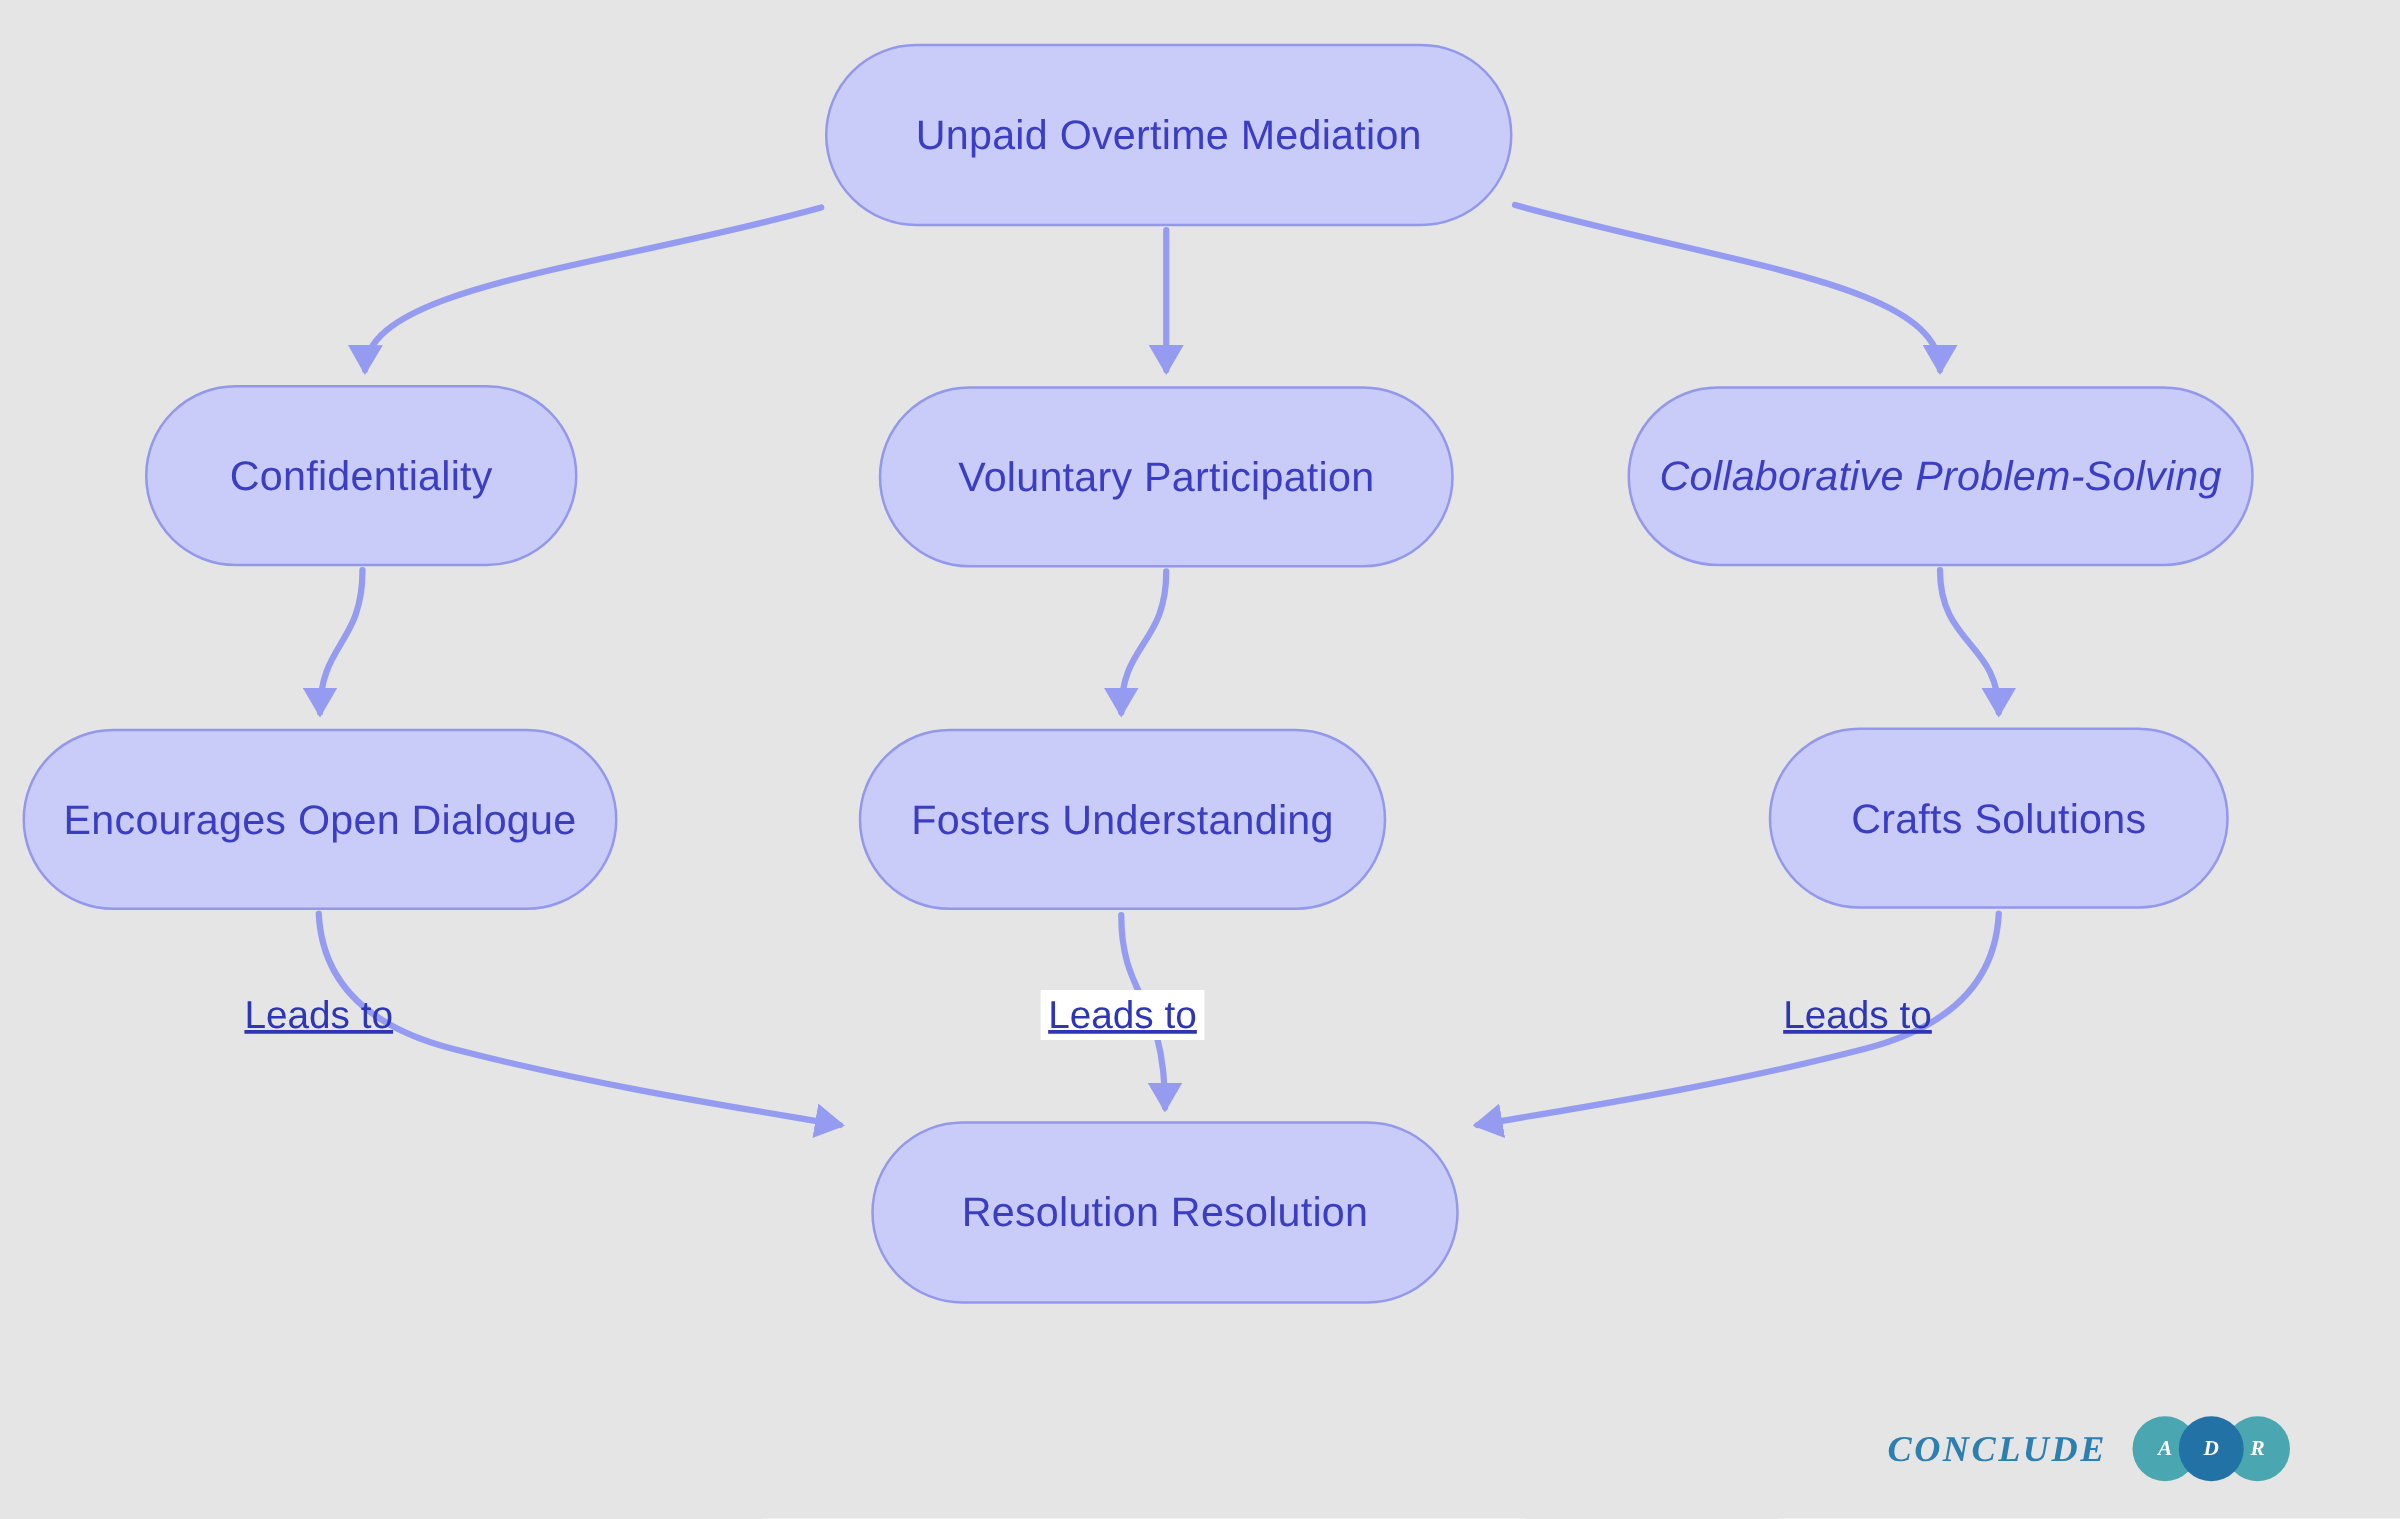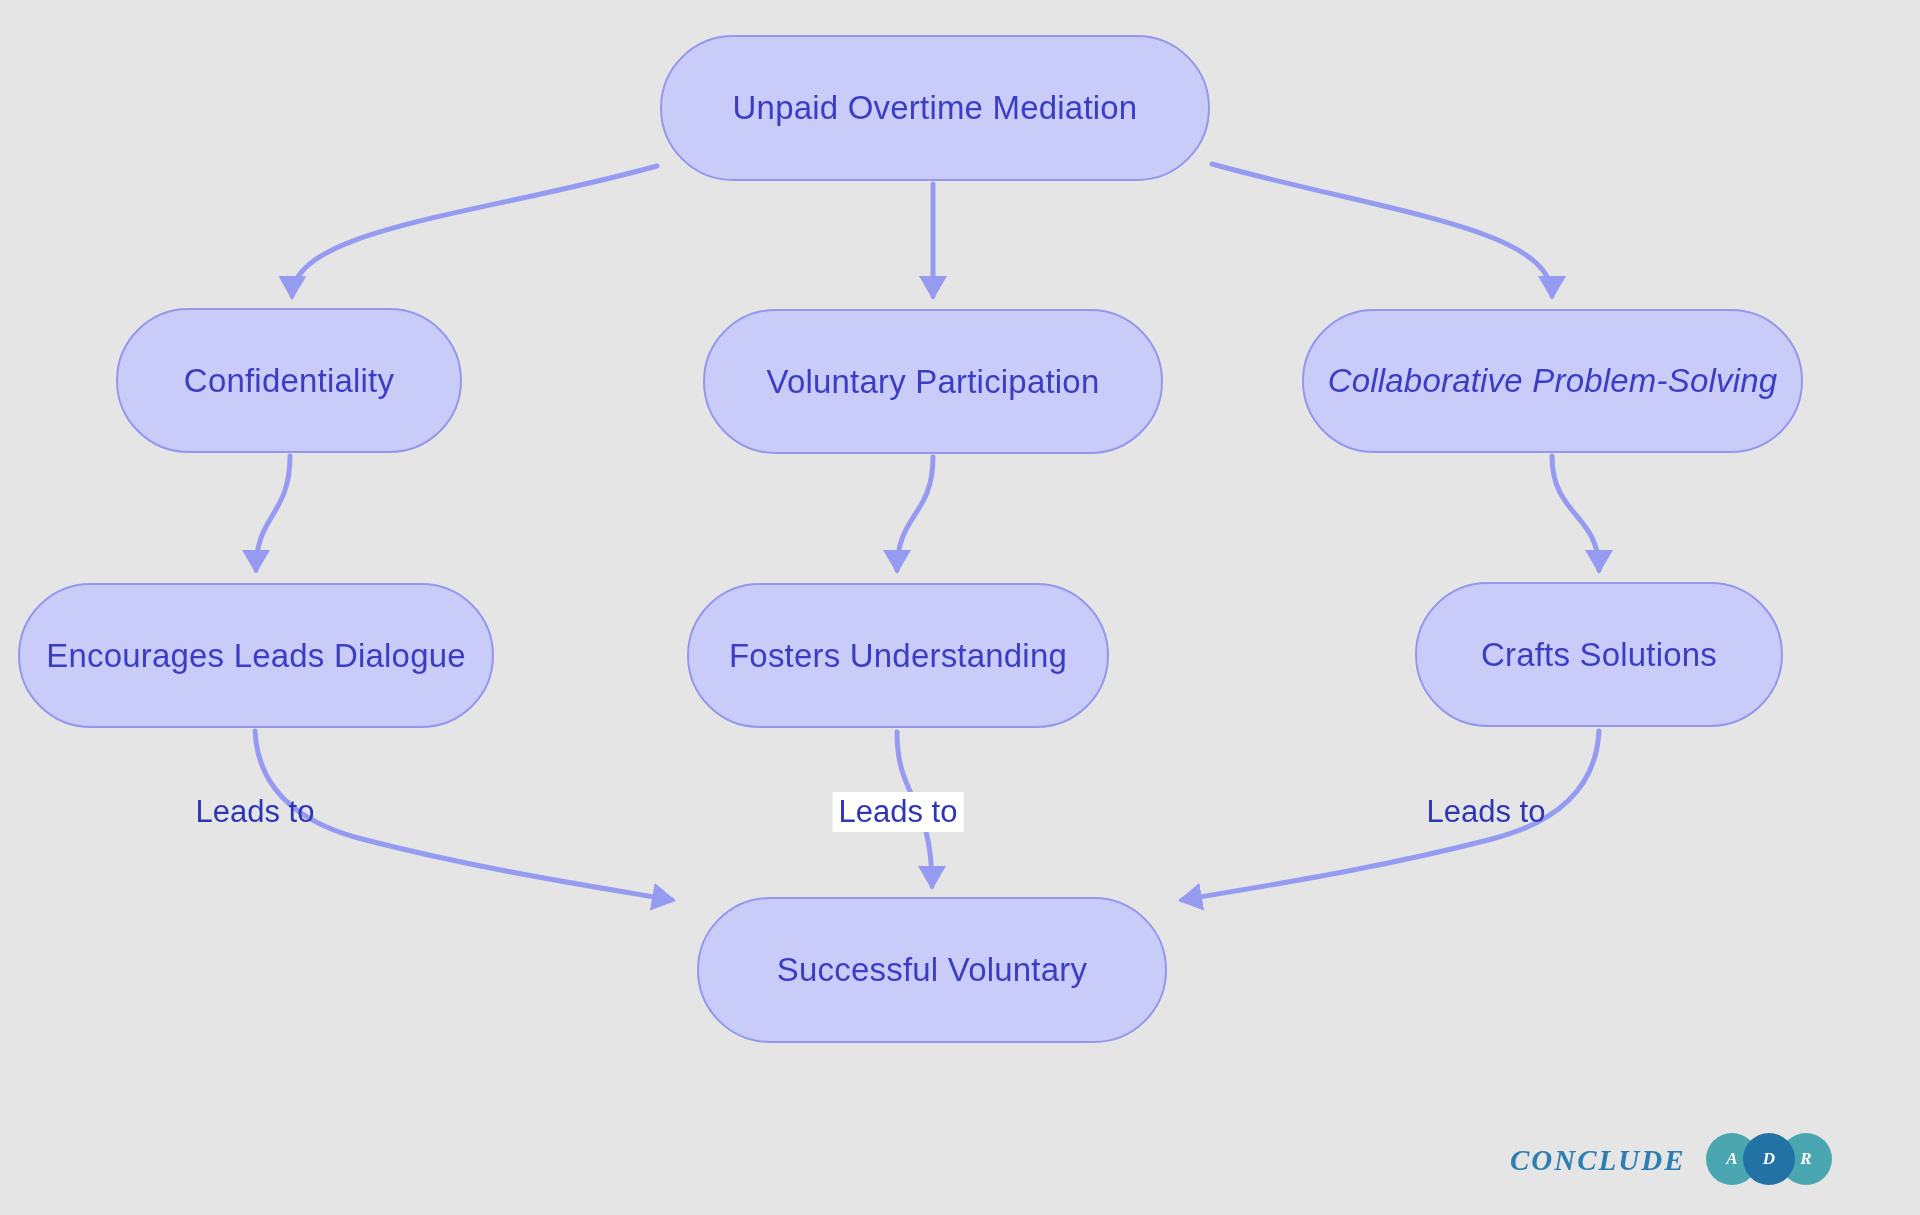--- a/index.html
+++ b/index.html
@@ -30,20 +30,21 @@
     letter-spacing: 0.2px;
     white-space: nowrap;
     text-align: center;
   }
   .edge-label {
     position: absolute;
     transform: translate(-50%, -50%);
     color: #2e36b4;
     font-size: 31px;
     white-space: nowrap;
+    text-decoration: underline;
   }
   .edge-label.boxed {
     background: #ffffff;
     padding: 2px 6px;
   }
   #logo {
     position: absolute;
     left: 1510px;
     top: 1132px;
     width: 340px;
@@ -106,27 +107,27 @@
   </svg>
 
   <div class="node" style="left:660px; top:35px; width:550px; height:146px;">Unpaid Overtime Mediation</div>
 
   <div class="node" style="left:116px; top:308px; width:346px; height:145px;">Confidentiality</div>
 
   <div class="node" style="left:703px; top:309px; width:460px; height:145px;">Voluntary Participation</div>
 
   <div class="node" style="left:1302px; top:309px; width:501px; height:144px;font-style:italic;">Collaborative Problem-Solving</div>
 
-  <div class="node" style="left:18px; top:583px; width:476px; height:145px;">Encourages Leads Dialogue</div>
+  <div class="node" style="left:18px; top:583px; width:476px; height:145px;">Encourages Open Dialogue</div>
 
   <div class="node" style="left:687px; top:583px; width:422px; height:145px;">Fosters Understanding</div>
 
   <div class="node" style="left:1415px; top:582px; width:368px; height:145px;">Crafts Solutions</div>
 
-  <div class="node" style="left:697px; top:897px; width:470px; height:146px;">Successful Voluntary</div>
+  <div class="node" style="left:697px; top:897px; width:470px; height:146px;">Resolution Resolution</div>
 
   <div class="edge-label" style="left:255px; top:812px;">Leads to</div>
 
   <div class="edge-label boxed" style="left:898px; top:812px;">Leads to</div>
 
   <div class="edge-label" style="left:1486px; top:812px;">Leads to</div>
 
   <div id="logo">
     <span class="wordmark">CONCLUDE</span>
     <span class="circle circle-a">

